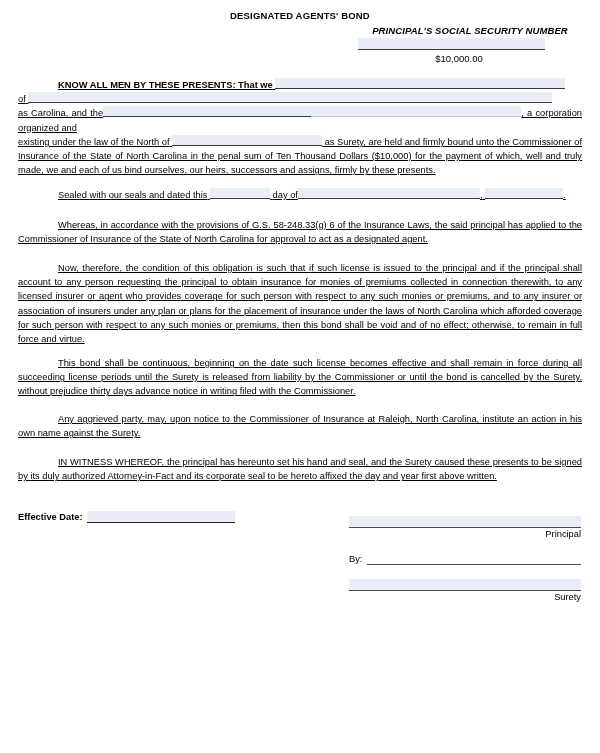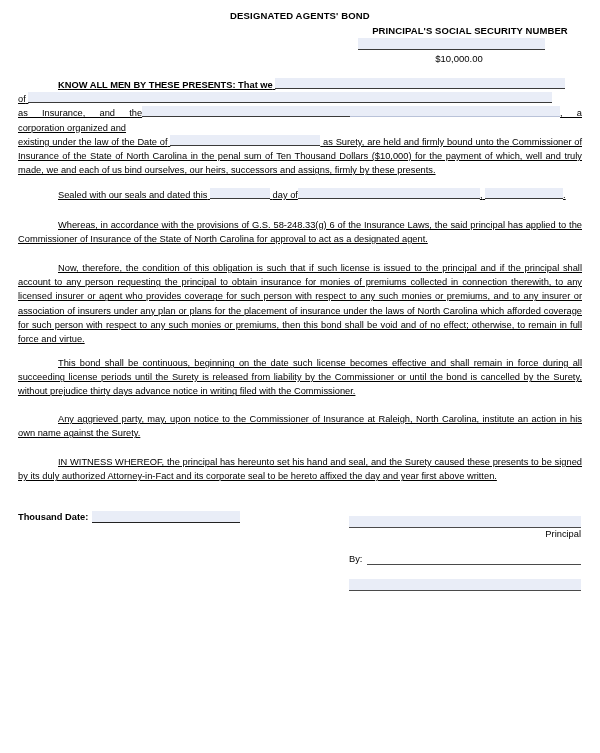--- a/index.html
+++ b/index.html
@@ -33,20 +33,21 @@
   }
   .ssn-label {
     position: absolute;
     top: 25px;
     left: 355px;
     width: 230px;
     text-align: center;
     font-size: 9.5px;
     font-weight: bold;
     letter-spacing: 0.1px;
+    font-style: italic;
   }
   .ssn-blank {
     position: absolute;
     top: 38px;
     left: 358px;
     width: 187px;
     height: 11px;
     background: #e9edf7;
     border-bottom: 1.1px solid #3a3a3a;
   }
@@ -188,22 +189,22 @@
 
   <div class="ssn-label">PRINCIPAL'S SOCIAL SECURITY NUMBER</div>
   <div class="ssn-blank"></div>
   <div class="amount">$10,000.00</div>
 
 
   <div class="body-block" style="top:78px;">
 
     <p class="para"><span class="indent"></span><b>KNOW ALL MEN BY THESE PRESENTS: That we</b> <span class="fill f-we"></span><br>
     <span>of</span> <span class="fill f-of"></span><br>
-    <span>as Insurance, and the</span><span class="fill f-corp"></span><span class="fill f-corp2 light"></span><span>, a corporation organized and</span><br>
-    <span>existing under the law of the Date of</span> <span class="fill f-state"></span> <span>as Surety, are held and firmly bound unto the</span>
+    <span>as Carolina, and the</span><span class="fill f-corp"></span><span class="fill f-corp2 light"></span><span>, a corporation organized and</span><br>
+    <span>existing under the law of the North of</span> <span class="fill f-state"></span> <span>as Surety, are held and firmly bound unto the</span>
     <span>Commissioner of Insurance of the State of North Carolina in the penal sum of Ten Thousand Dollars ($10,000) for the payment of which, well and truly made, we and each of us bind ourselves, our heirs, successors and assigns, firmly by these presents.</span></p>
 
   </div>
 
   <div class="body-block" style="top:188px;">
     <p class="para tight"><span class="indent"></span><span>Sealed with our seals and dated this</span> <span class="fill f-day"></span> <span>day of</span><span class="fill f-month"></span><span>,</span> <span class="fill f-year"></span><span>.</span></p>
   </div>
 
   <div class="body-block" style="top:218px;">
     <p class="para"><span class="indent"></span><span>Whereas, in accordance with the provisions of G.S. 58-248.33(g) 6 of the Insurance Laws, the said principal has applied to the Commissioner of Insurance of the State of North Carolina for approval to act as a designated agent.</span></p>
@@ -219,37 +220,38 @@
 
   <div class="body-block" style="top:455px;">
     <p class="para"><span class="indent"></span><span>IN WITNESS WHEREOF, the principal has hereunto set his hand and seal, and the Surety caused these presents to be signed by its duly authorized Attorney-in-Fact and its corporate seal to be hereto affixed the day and year first above written.</span></p>
   </div>
 
   <div class="body-block" style="top:412px;">
     <p class="para"><span class="indent"></span><span>Any aggrieved party, may, upon notice to the Commissioner of Insurance at Raleigh, North Carolina, institute an action in his own name against the Surety.</span></p>
   </div>
 
   <div class="eff-row">
-    <span class="lbl">Thousand Date:</span>
+    <span class="lbl">Effective Date:</span>
     <span class="eff-blank"></span>
   </div>
 
   <div class="sig-block">
 
     <div class="sig-line"></div>
     <div class="sig-label">Principal</div>
 
     <div class="by-row">
       <span class="lbl">By:</span>
       <span class="by-blank"></span>
     </div>
 
     <div class="gap-a"></div>
 
     <div class="sig-line"></div>
+    <div class="sig-label">Surety</div>
 
     <div class="by-row">
       <span class="lbl">By:</span>
       <span class="by-blank"></span>
     </div>
 
     <div class="gap-a"></div>
 
     <div class="sig-line"></div>
     <div class="sig-label">Attorney-in-Fact</div>

